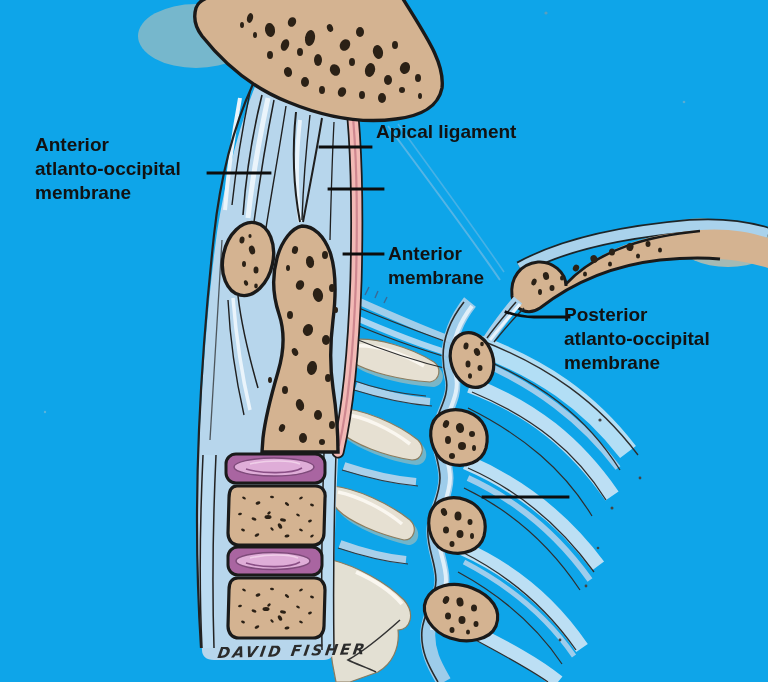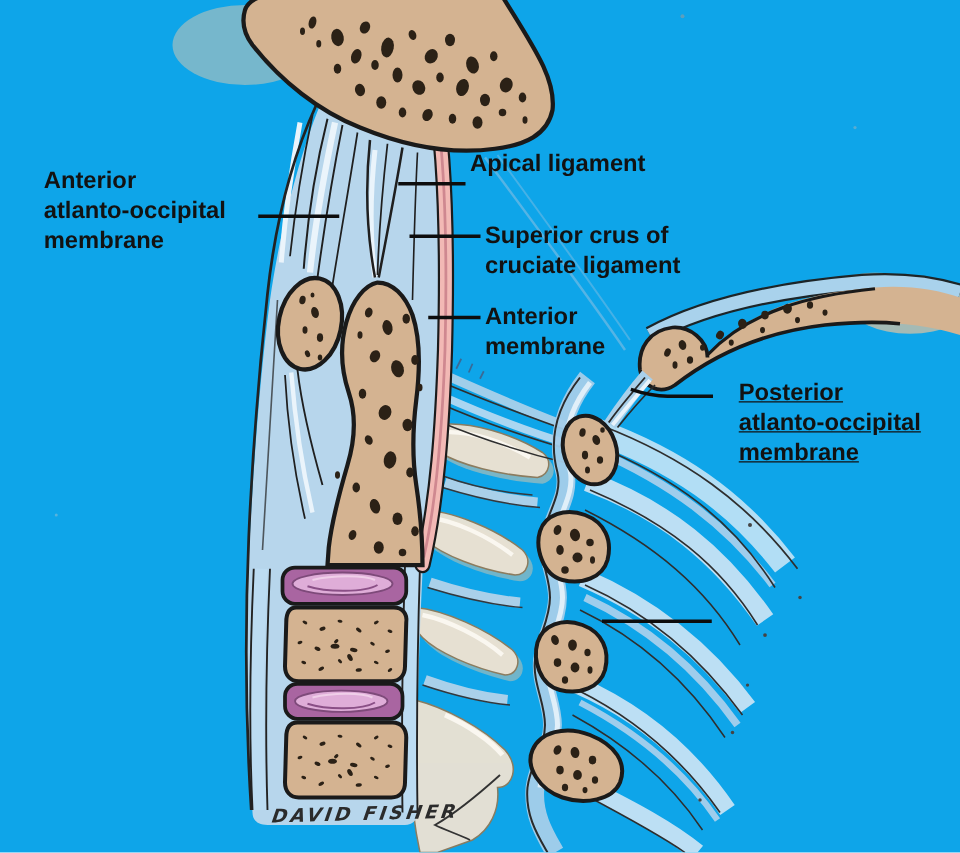--- a/index.html
+++ b/index.html
@@ -5,21 +5,21 @@
   html,body{margin:0;padding:0;background:#fff;}
   #stage{position:relative;width:768px;height:682px;background:#0ea5e9;overflow:hidden;
          font-family:"Liberation Sans",sans-serif;}
   #art{position:absolute;left:0;top:0;}
   .label{position:absolute;font-weight:700;font-size:19px;line-height:24px;color:#121212;
          white-space:pre-line;letter-spacing:0px;}
   .lbl-anterior{left:35px;top:133px;}
   .lbl-apical{left:376px;top:120px;}
   .lbl-superior{left:388px;top:177px;}
   .lbl-tectorial{left:388px;top:242px;}
-  .lbl-posterior{left:591px;top:303px;text-decoration:underline;}
+  .lbl-posterior{left:564px;top:303px;}
   .lbl-nuchal{left:575px;top:483px;}
   .signature{position:absolute;left:218px;top:642px;font-family:"DejaVu Sans",sans-serif;
              font-style:italic;font-weight:600;font-size:15px;letter-spacing:2.5px;color:#2b2b2b;
              transform:skewX(-10deg) rotate(-1.5deg);}
 </style>
 </head>
 <body>
 
 <div id="stage">
 
@@ -366,22 +366,20 @@
     <path d="M 344,254 L 383,254"></path>
     <path d="M 506,312 C 518,316 526,317 534,317 L 569,317"></path>
     <path d="M 483,497 L 568,497"></path>
   </g>
 </svg>
 
 <div class="label lbl-anterior">Anterior
 atlanto-occipital
 membrane</div>
 <div class="label lbl-apical">Apical ligament</div>
-<div class="label lbl-superior">Superior crus of
-cruciate ligament</div>
 <div class="label lbl-tectorial">Anterior
 membrane</div>
 <div class="label lbl-posterior">Posterior
 atlanto-occipital
 membrane</div>
 
 <div class="signature">DAVID FISHER</div>
 
 </div>
 

